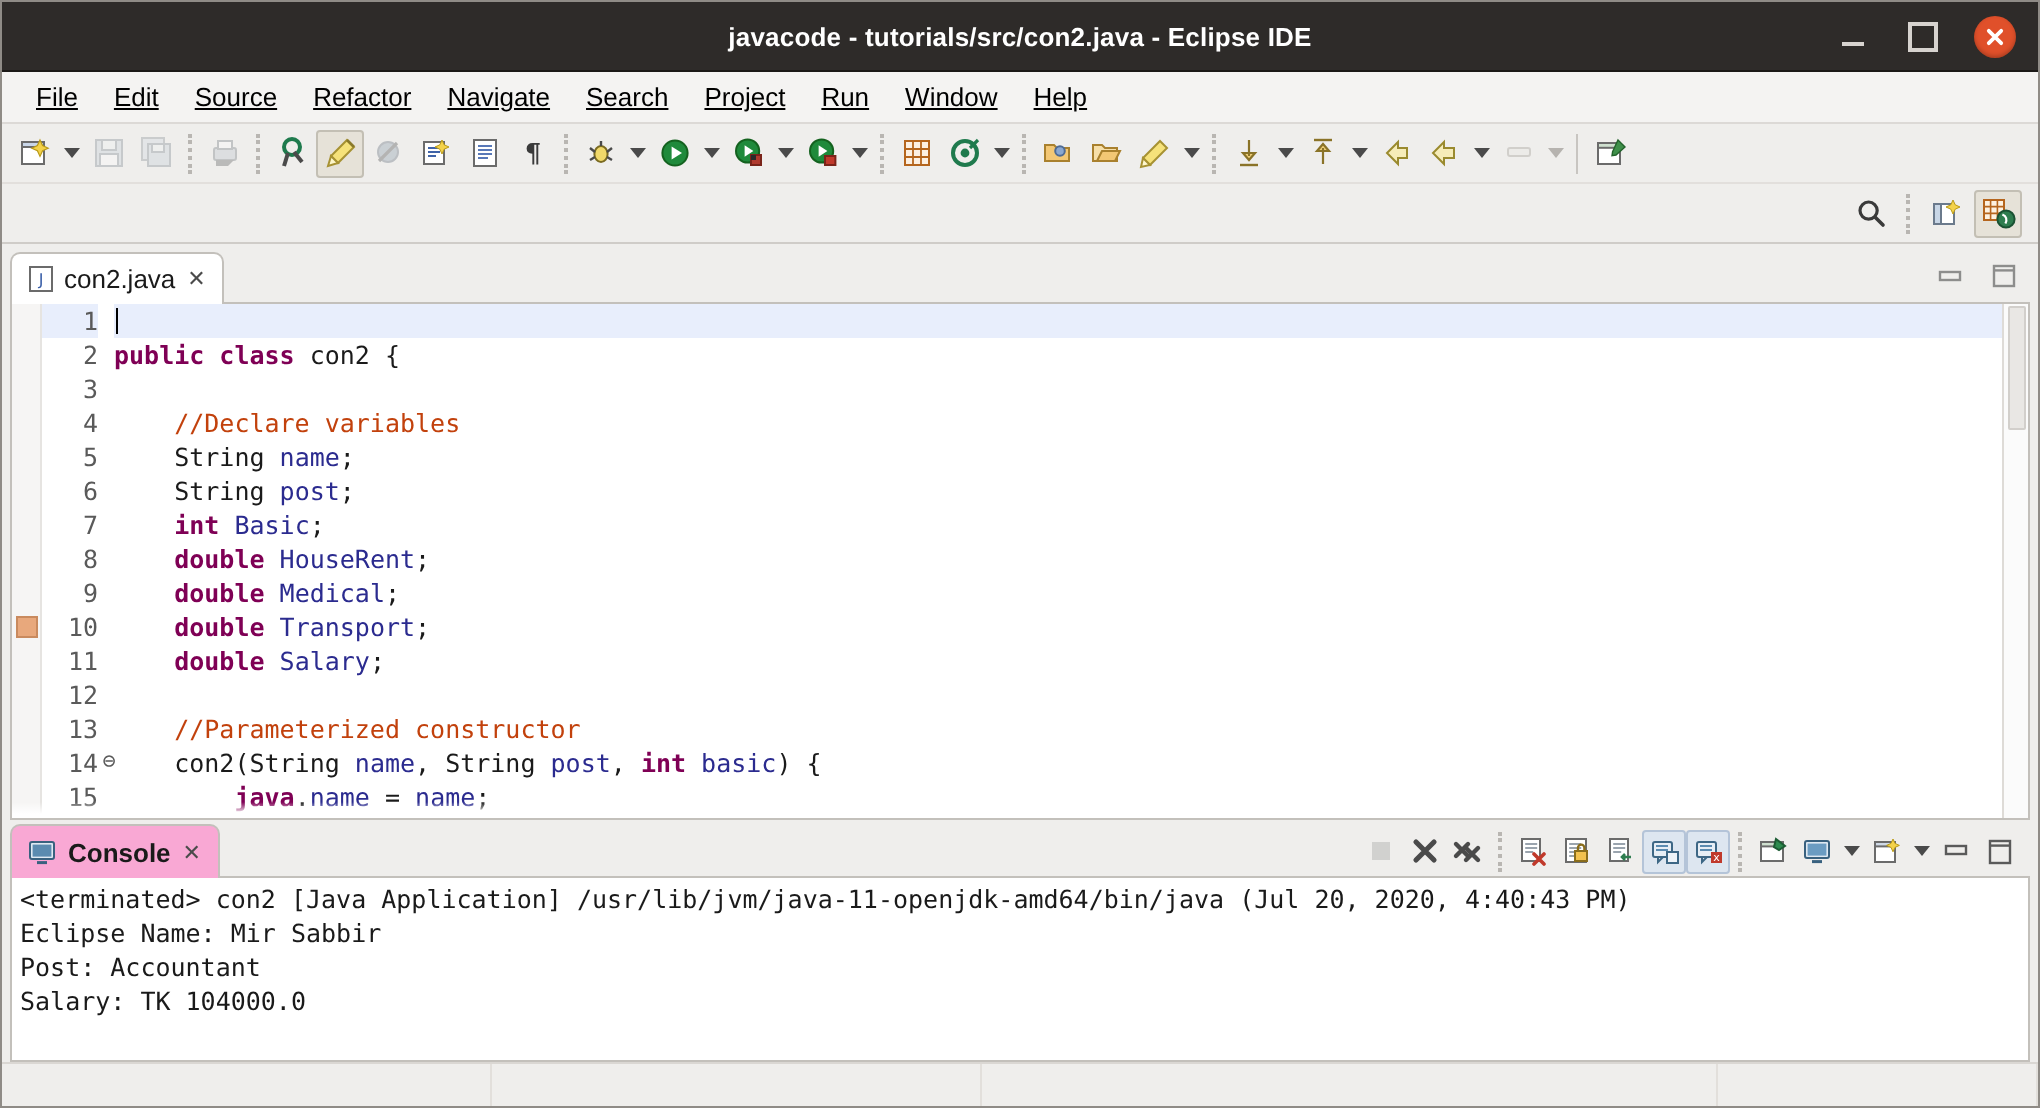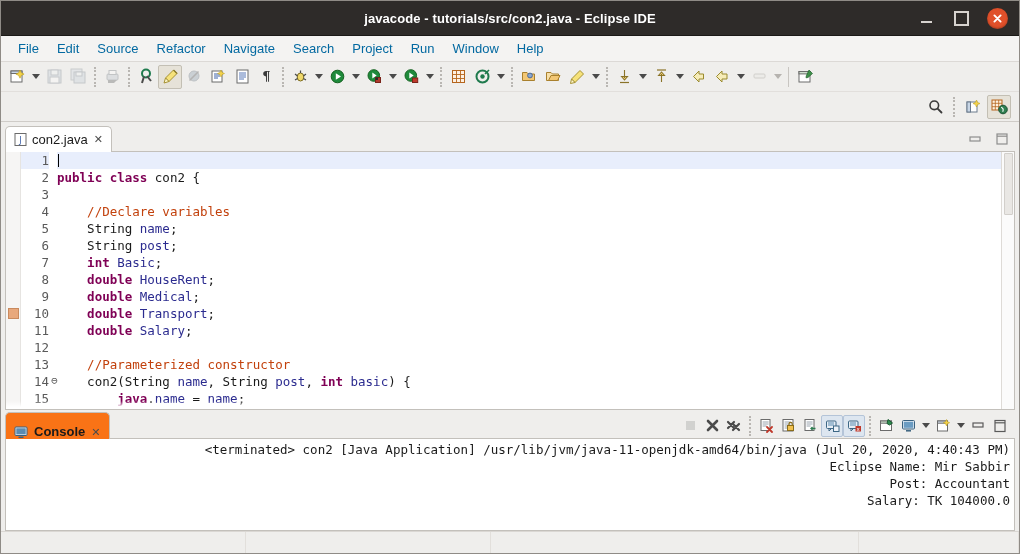--- a/index.html
+++ b/index.html
@@ -57,22 +57,22 @@
 
   
   .menubar {
     height: 26px; flex: 0 0 26px;
     background: #f4f3f2;
     display: flex; align-items: center;
     padding-left: 8px;
     border-bottom: 1px solid #dcd9d6;
   }
   .menu-item {
-    font-size: 13px; color: #0369a1;
-    padding: 3px 9px; cursor: default; white-space: nowrap;
+    font-size: 13px; color: #000000;
+    padding: 3px 9px; cursor: default; white-space: nowrap; text-decoration: underline;
   }
 
   
   .toolbar {
     height: 30px; flex: 0 0 30px;
     background: #efeeec;
     display: flex; align-items: center;
     padding: 0 4px;
     border-bottom: 1px solid #e2dfdc;
   }
@@ -198,23 +198,23 @@
   
   .console-panel {
     flex: 0 0 121px; display: flex; flex-direction: column;
     background: #efeeec; padding: 0 4px 0 4px;
   }
   .console-tabrow {
     height: 29px; flex: 0 0 29px;
     display: flex; align-items: flex-end;
   }
   .ctab {
-    height: 27px; display: flex; align-items: flex-end; gap: 6px;
+    height: 27px; display: flex; align-items: center; gap: 6px;
     padding: 0 8px;
-    background: #f97316;
+    background: #f9a8d4;
     border: 1px solid #c3c0bb; border-bottom: none;
     border-radius: 5px 5px 0 0;
     font-size: 13px; font-weight: bold; color: #1a1a1a; cursor: pointer;
   }
   .ctab-close { font-size: 11px; font-weight: normal; color: #4b4b4b; }
   .console-tools {
     flex: 1 1 auto; height: 26px;
     border-bottom: 1px solid #c3c0bb;
     display: flex; align-items: center; justify-content: flex-end;
     padding-right: 4px;
@@ -224,21 +224,21 @@
     align-items: center; justify-content: center;
     cursor: pointer; border: 1px solid transparent; border-radius: 2px;
   }
   .ctool.active { background: #dde6f0; border-color: #b4c4d8; }
   .ctool.disabled { opacity: .3; cursor: default; }
   .console-body {
     flex: 1 1 auto; background: #ffffff;
     border: 1px solid #c3c0bb; border-top: none;
     padding: 2px 4px; overflow: hidden;
     font-family: "DejaVu Sans Mono", monospace; font-size: 12.5px;
-    color: #1a1a1a; line-height: 17px; text-align: right;
+    color: #1a1a1a; line-height: 17px;
   }
   .console-body div { white-space: pre; }
 
   
   .statusbar {
     height: 22px; flex: 0 0 22px;
     background: #efeeec;
     display: flex; align-items: stretch;
     border-top: 1px solid #dad7d3;
     font-size: 11px; color: #3a3a3a;

